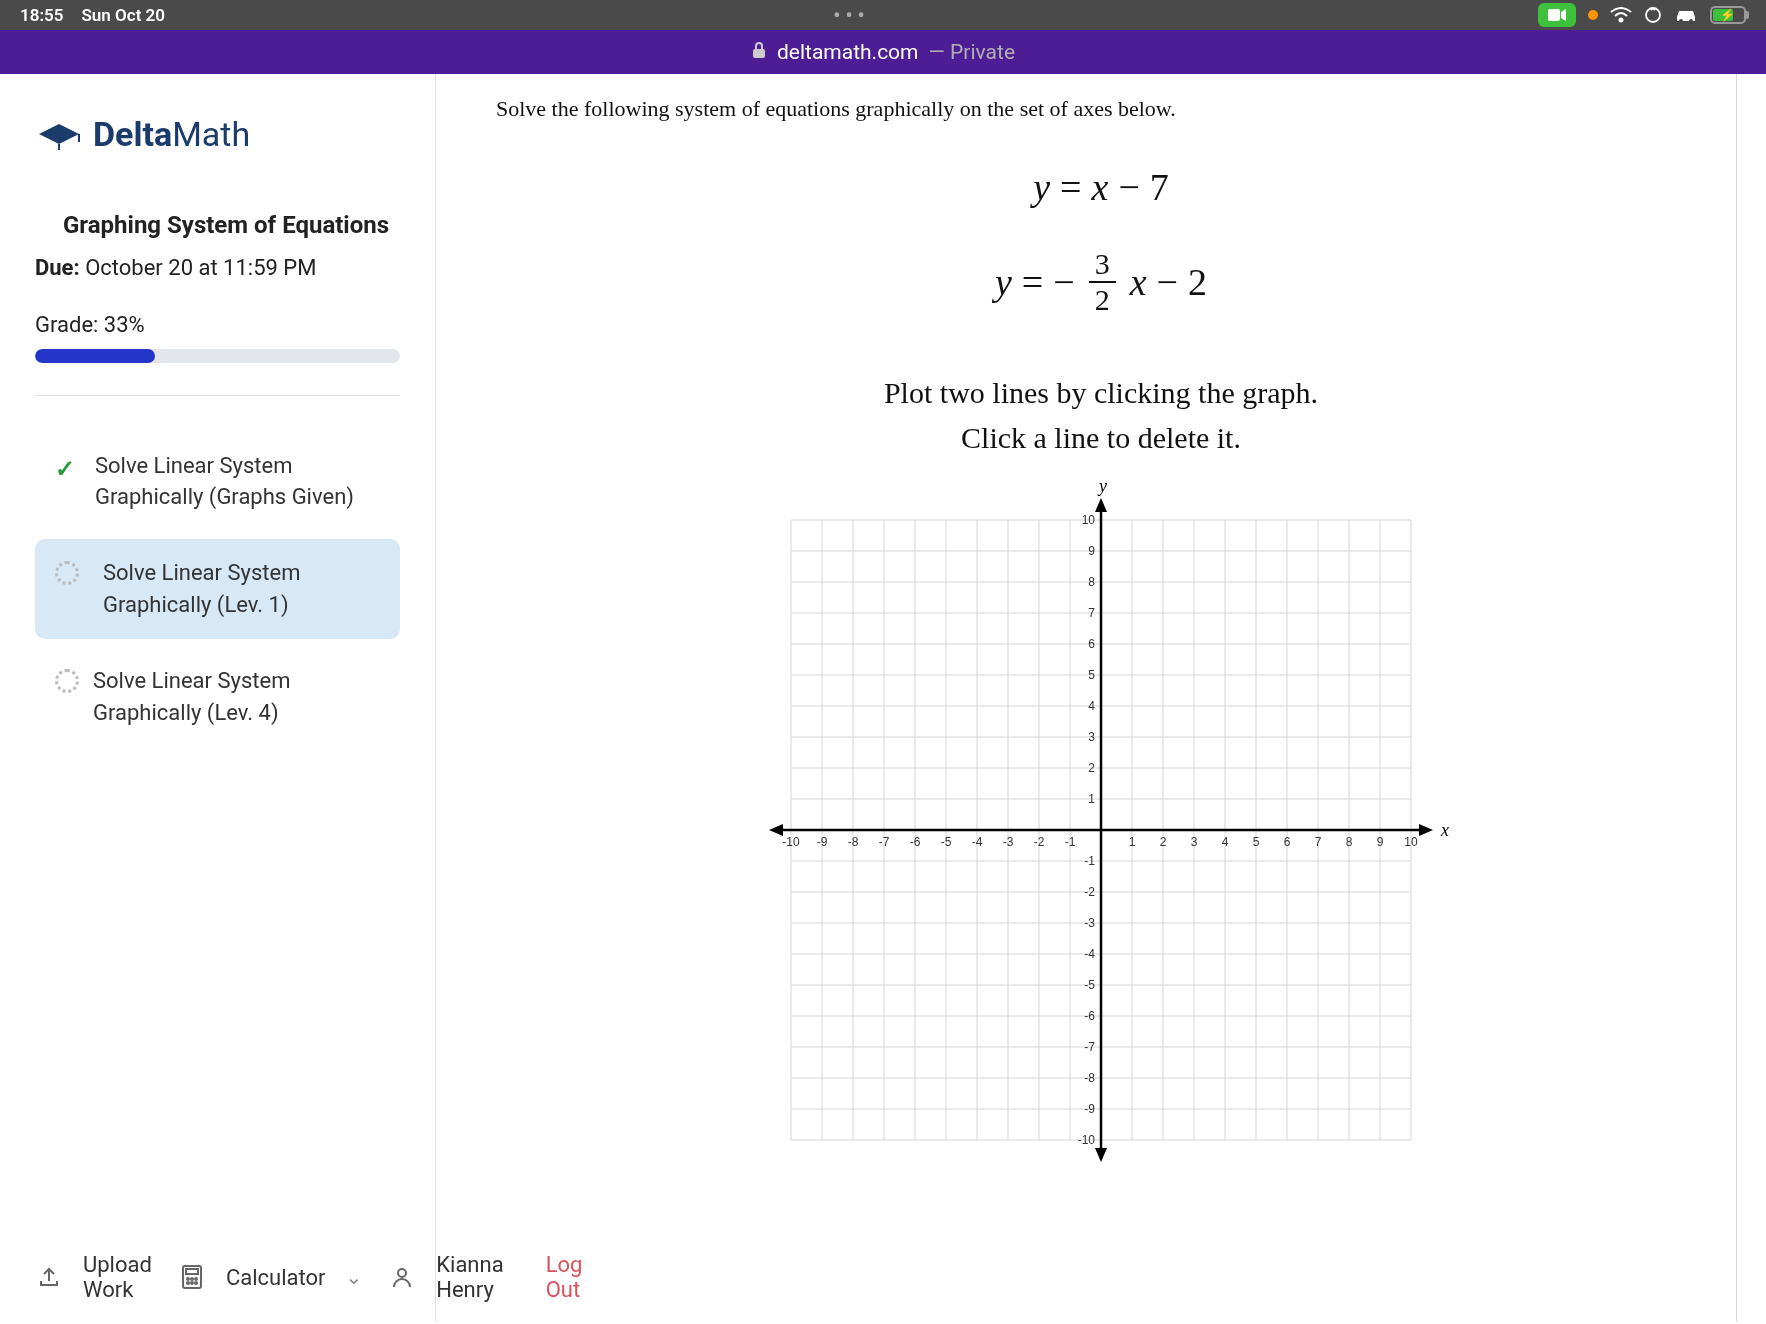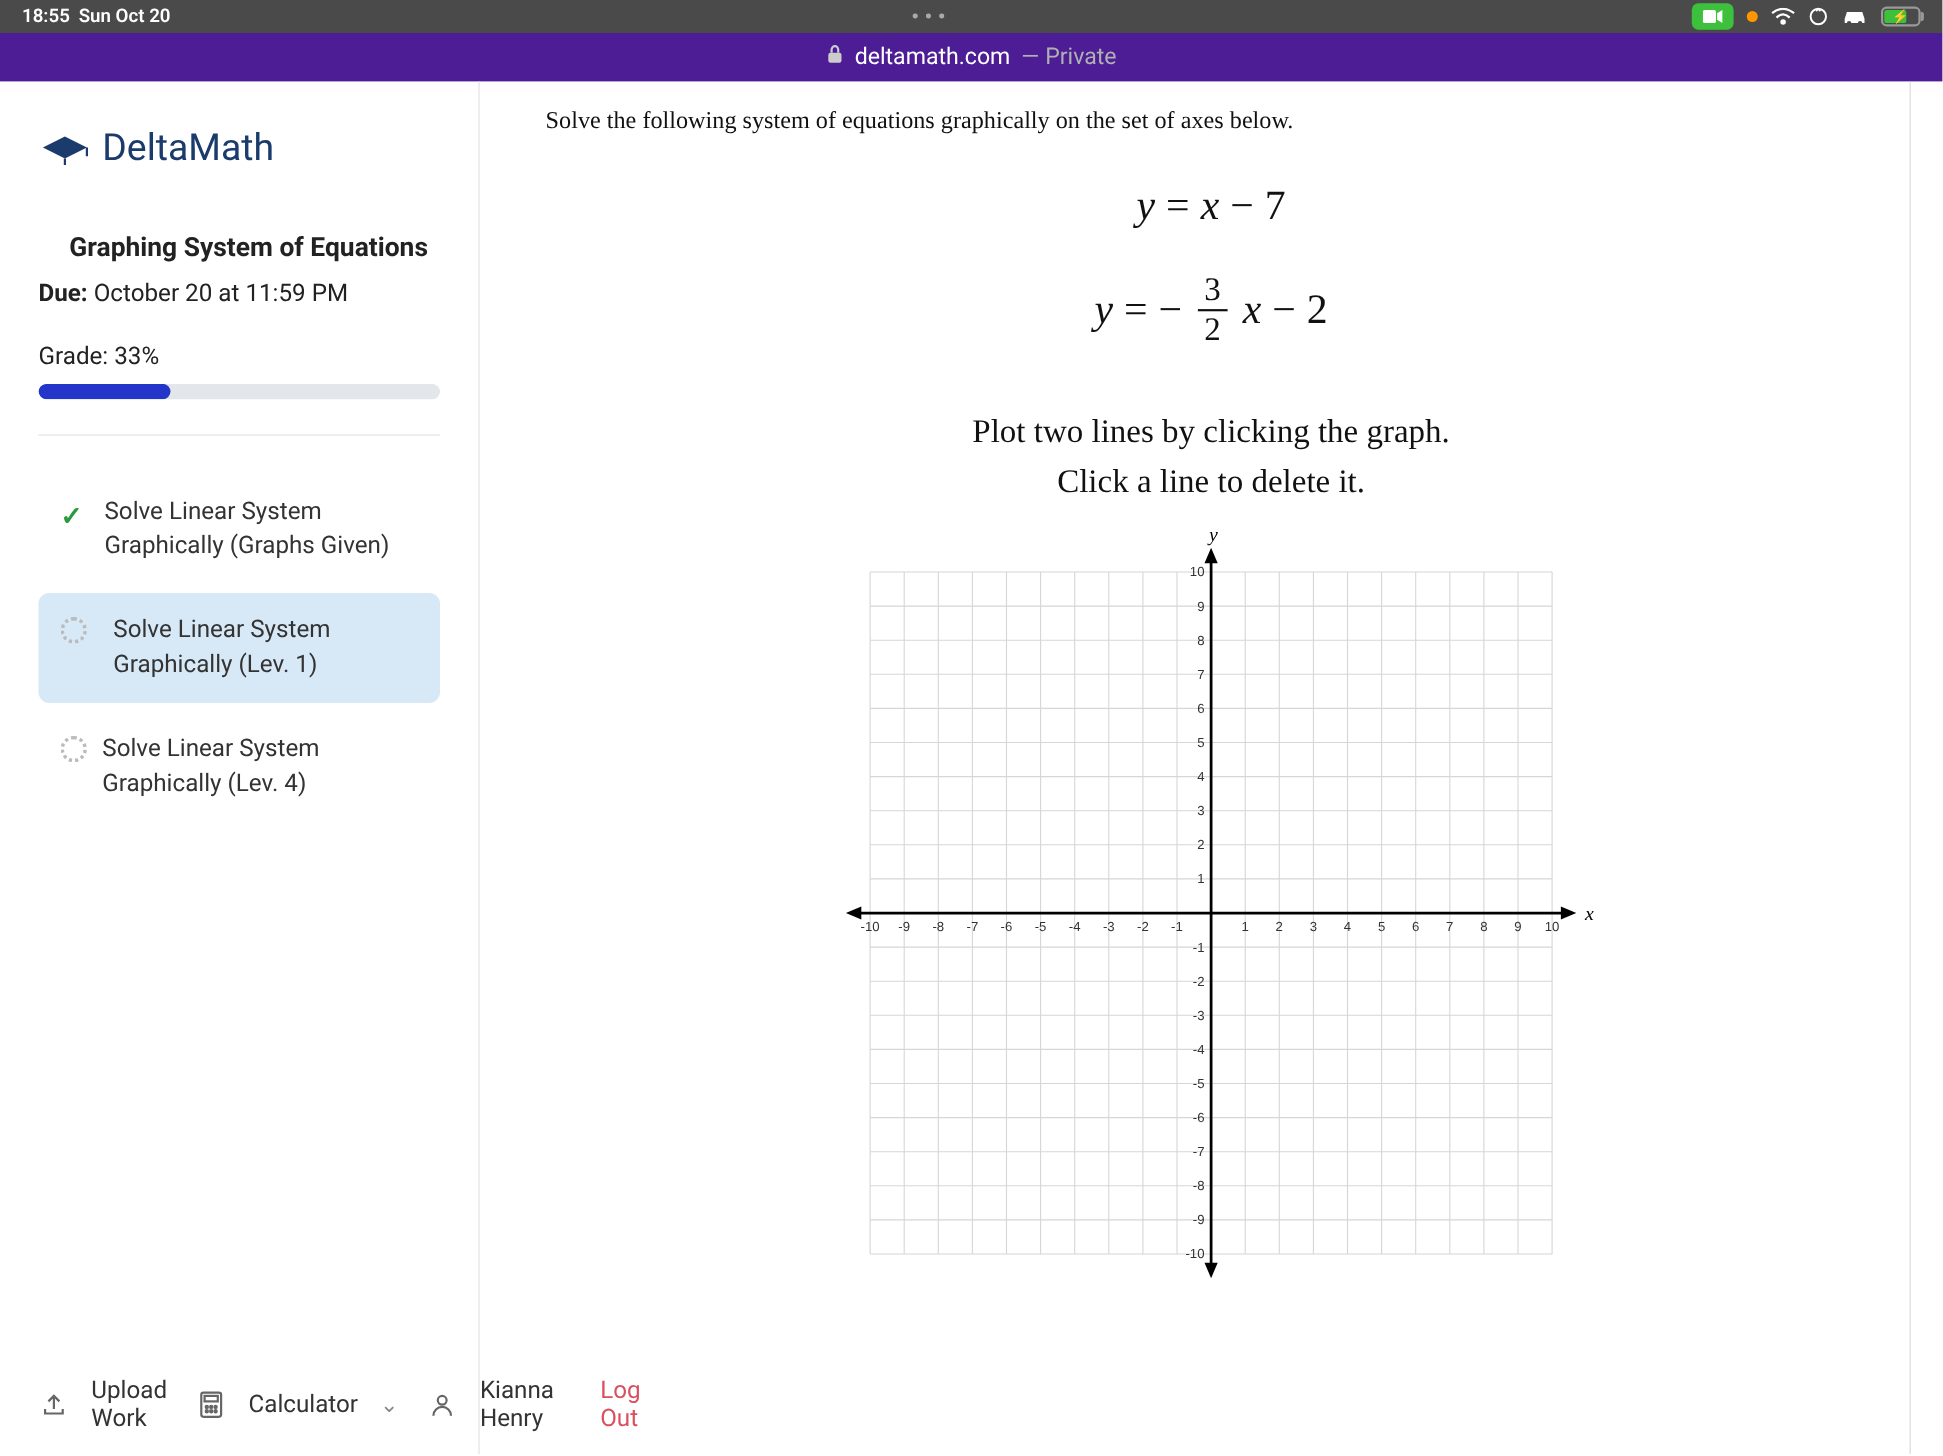--- a/index.html
+++ b/index.html
@@ -13,21 +13,21 @@
 .status-bar {
   height: 30px;
   background: #4a4a4a;
   color: #fff;
   display: flex;
   align-items: center;
   padding: 0 20px;
   font-size: 17px;
   font-weight: 600;
 }
-.status-left { display: flex; gap: 8px; }
+.status-left { display: flex; gap: 18px; }
 .status-center { flex: 1; text-align: center; color: #aaa; font-size: 20px; letter-spacing: 5px; }
 .status-right { display: flex; gap: 12px; align-items: center; }
 .status-icon { display: inline-flex; align-items: center; }
 .battery-pill {
   width: 36px; height: 18px; border: 2px solid #999; border-radius: 5px;
   position: relative; display: flex; align-items: center;
 }
 .battery-fill { width: 20px; height: 12px; background: #3dc13d; border-radius: 2px; margin-left: 1px; }
 .battery-tip { position: absolute; right: -5px; width: 3px; height: 8px; background: #999; border-radius: 0 2px 2px 0; }
 .cam-pill { width: 38px; height: 24px; background: #3dc13d; border-radius: 6px; display: flex; align-items: center; justify-content: center; }
@@ -48,21 +48,21 @@
   width: 436px;
   border-right: 1px solid #e0e0e0;
   padding: 40px 35px 20px 35px;
   display: flex;
   flex-direction: column;
   position: relative;
 }
 .logo-row { display: flex; align-items: center; gap: 10px; margin-bottom: 55px; }
 .logo-icon { width: 48px; height: 32px; }
 .logo-text { font-size: 34px; color: #1a3b6b; }
-.logo-bold { font-weight: 400; }
+.logo-bold { font-weight: 700; }
 .logo-light { font-weight: 400; }
 .assign-title { font-size: 24px; font-weight: 700; color: #222; line-height: 1.4; margin-bottom: 12px; margin-left: 28px; }
 .due-text { font-size: 22px; color: #222; margin-bottom: 32px; }
 .due-label { font-weight: 700; }
 .grade-text { font-size: 22px; color: #222; margin-bottom: 12px; }
 .progress-track {
   width: 100%; height: 14px; background: #e3e6ea; border-radius: 10px; overflow: hidden;
   margin-bottom: 32px;
 }
 .progress-fill { height: 100%; background: #2336c9; border-radius: 10px; width: 33%; }

